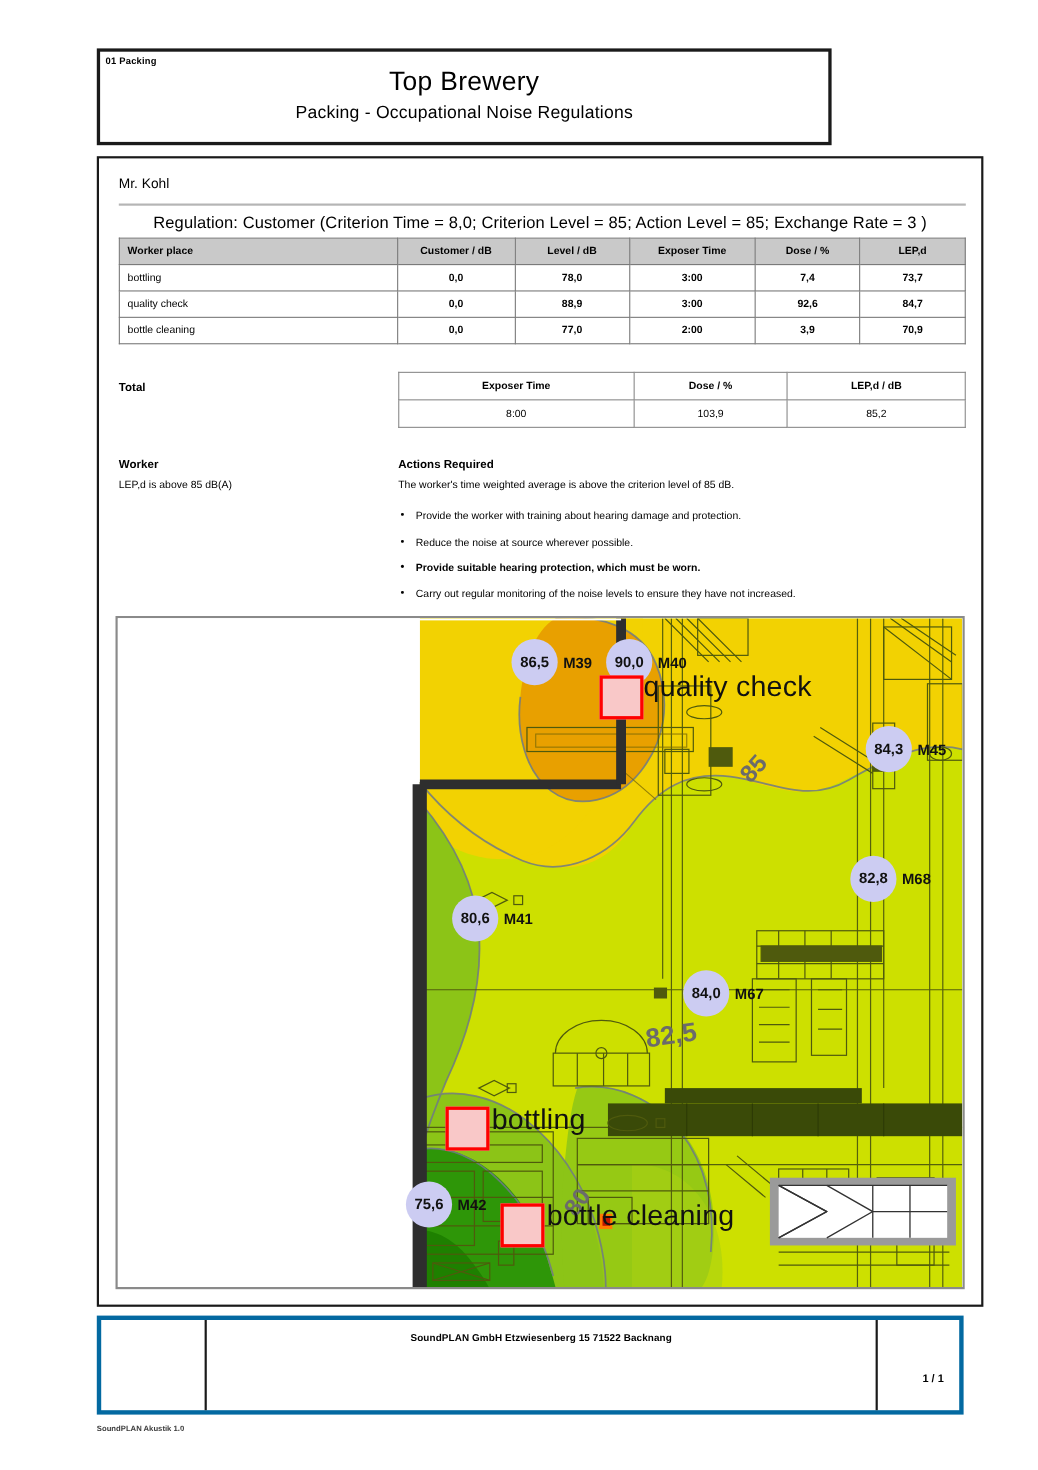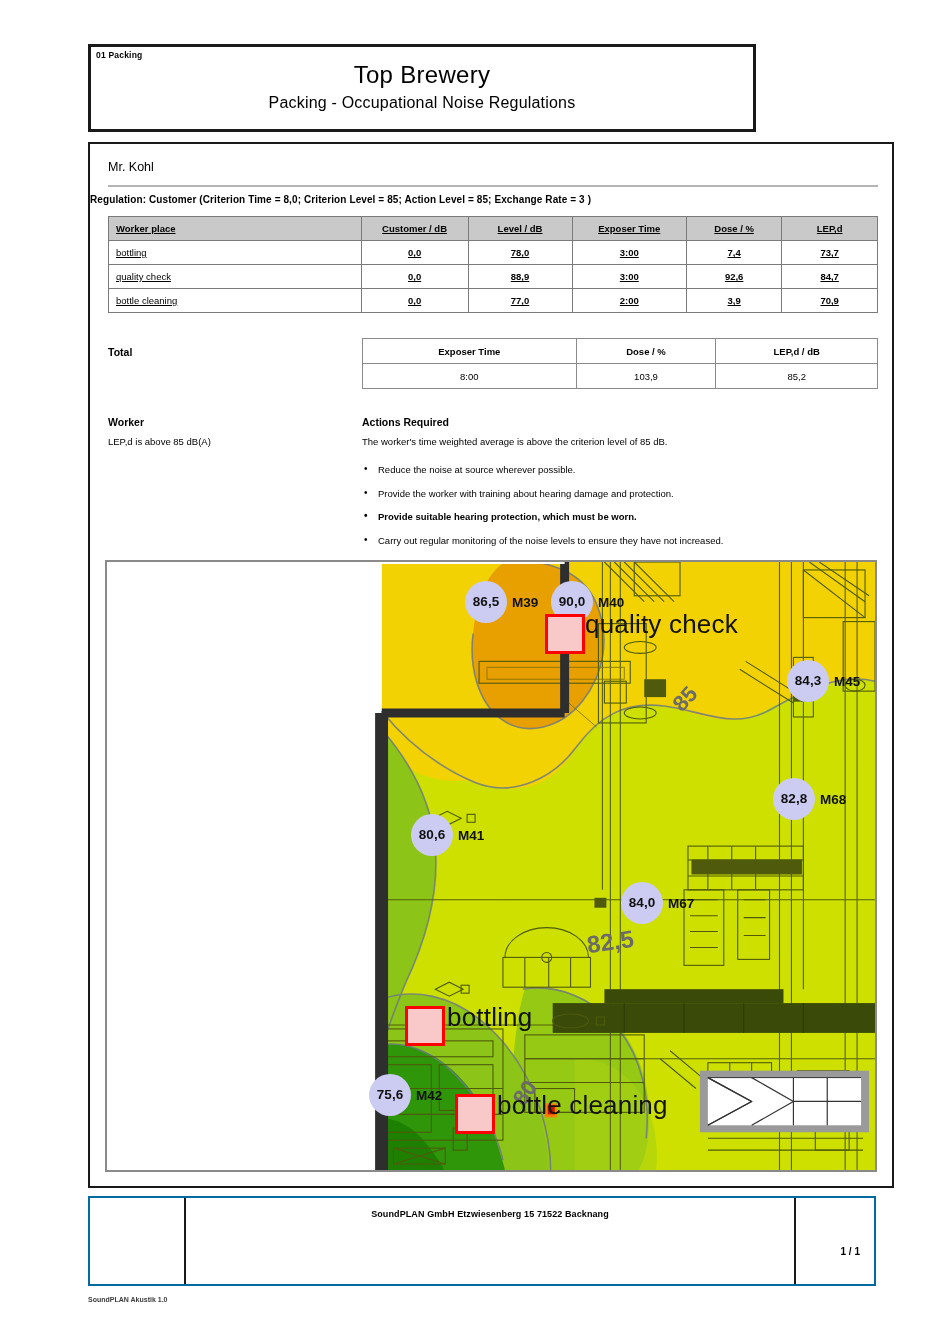--- a/index.html
+++ b/index.html
@@ -35,30 +35,29 @@
   }
 
   .person{
     position:absolute;left:18px;top:16px;font-size:12.5px;font-weight:400;
   }
   .person-rule{
     position:absolute;left:18px;top:41px;width:770px;height:2px;background:#b5b5b5;
   }
 
   .regulation{
-    position:absolute;left:0;top:50px;width:100%;text-align:left;
-    font-size:10px;font-weight:bold;letter-spacing:.1px;
+    position:absolute;left:0;top:50px;width:100%;text-align:center;
+    font-size:15px;font-weight:normal;letter-spacing:.1px;
   }
 
   
   table{border-collapse:collapse;}
   .wp-table{
     position:absolute;left:18px;top:72px;width:770px;
     font-size:9.5px;
-    text-decoration:underline;
   }
   .wp-table th,.wp-table td{
     border:1px solid #7a7a7a;height:23px;padding:0 7px;
   }
   .wp-table thead th{
     background:#c9c9c9;font-weight:bold;font-size:9.5px;
   }
   .wp-table thead th.l{text-align:left;}
   .wp-table thead th.c{text-align:center;}
   .wp-table td.l{text-align:left;font-weight:400;}
@@ -120,21 +119,21 @@
     position:absolute;font-size:26px;color:#111;white-space:nowrap;z-index:8;
     font-weight:400;letter-spacing:.2px;
   }
   .contour-lbl{
     position:absolute;color:#6b6b6b;font-weight:bold;z-index:5;white-space:nowrap;
   }
 
   
   .footer-box{
     position:absolute;left:88px;top:1196px;width:788px;height:90px;
-    border:2px solid #0369a1;background:#fff;box-sizing:border-box;
+    border:4px solid #0369a1;background:#fff;box-sizing:border-box;
   }
   .f-cell-a{position:absolute;left:0;top:0;width:96px;height:100%;border-right:2px solid #1a1a1a;box-sizing:border-box;}
   .f-cell-b{position:absolute;left:96px;top:0;width:610px;height:100%;border-right:2px solid #1a1a1a;box-sizing:border-box;}
   .f-cell-c{position:absolute;left:706px;top:0;right:0;height:100%;}
   .f-addr{
     position:absolute;left:0;top:11px;width:100%;text-align:center;
     font-size:9px;font-weight:bold;letter-spacing:.1px;
   }
   .f-page{
     position:absolute;right:14px;top:48px;font-size:10px;font-weight:bold;
@@ -217,22 +216,22 @@
       </tbody>
     </table>
 
     <div class="summary-h">Worker</div>
     <div class="summary-t">LEP,d is above 85 dB(A)</div>
 
     <div class="actions-h">Actions Required</div>
     <div class="actions-t">The worker's time weighted average is above the criterion level of 85 dB.</div>
 
     <ul class="bullets">
+      <li>Provide the worker with training about hearing damage and protection.</li>
       <li>Reduce the noise at source wherever possible.</li>
-      <li>Provide the worker with training about hearing damage and protection.</li>
       <li class="bold">Provide suitable hearing protection, which must be worn.</li>
       <li>Carry out regular monitoring of the noise levels to ensure they have not increased.</li>
     </ul>
 
     <div class="map-frame" style="left:15px;top:416px;width:772px;height:612px;">
 
       <svg class="map-svg" viewBox="0 0 772 612" preserveAspectRatio="none">
         <defs>
           <clipPath id="plantClip">
             <path d="M276,0 L772,0 L772,612 L276,612 Z"></path>

